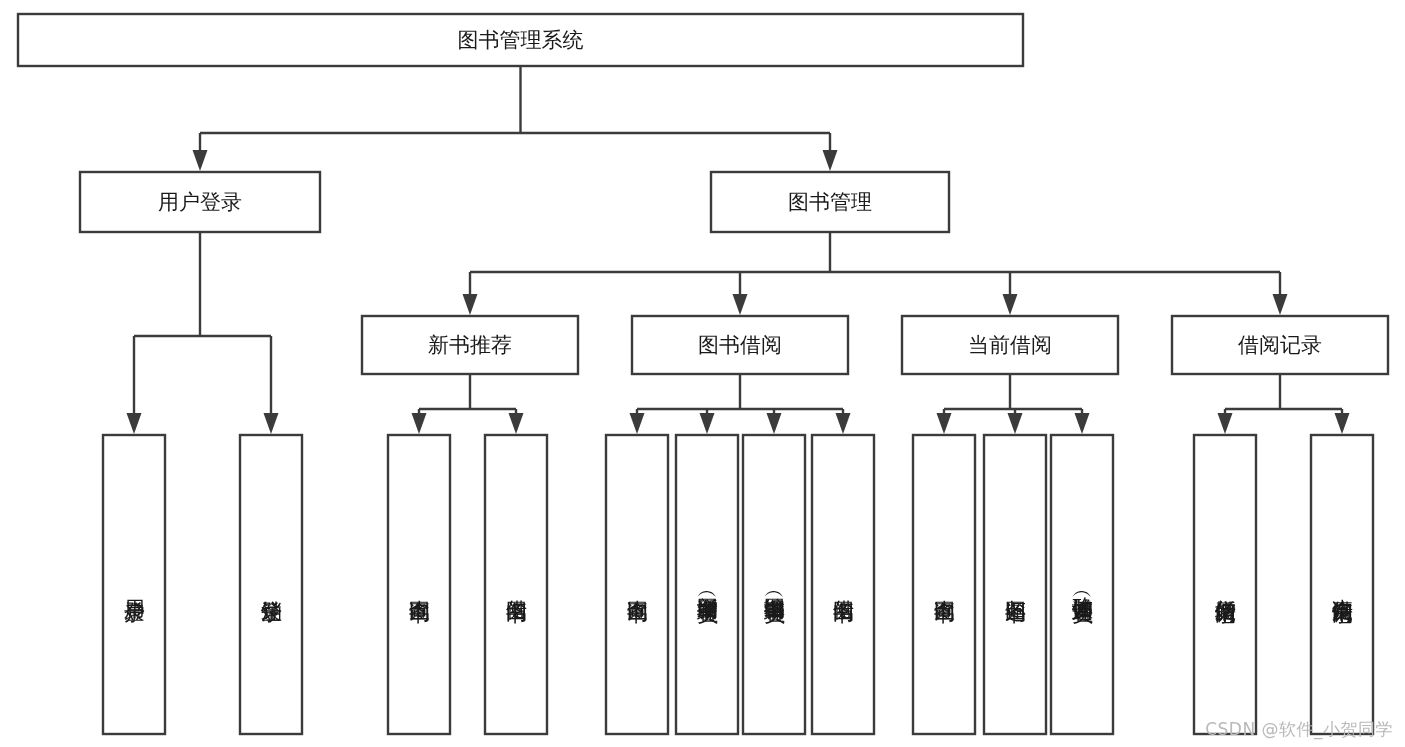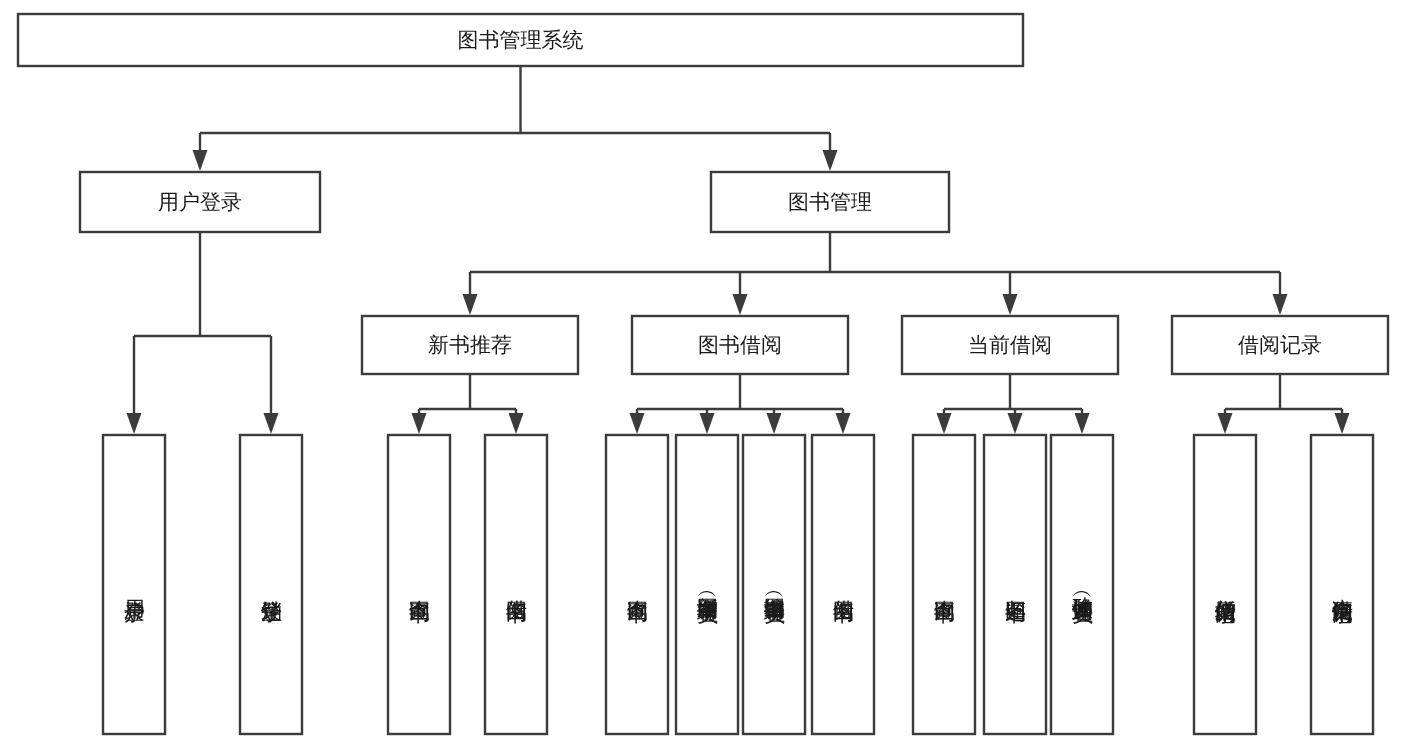--- a/index.html
+++ b/index.html
@@ -172,13 +172,14 @@
       <div class="node-label-v" style="left: 606px; top: 435px; width: 62px; height: 299px; display: flex; align-items: center; justify-content: center;">查询图书</div>
       <div class="node-label-v" style="left: 676px; top: 435px; width: 62px; height: 299px; display: flex; align-items: center; justify-content: center;">新增图书（管理员）</div>
       <div class="node-label-v" style="left: 743px; top: 435px; width: 62px; height: 299px; display: flex; align-items: center; justify-content: center;">编辑图书（管理员）</div>
       <div class="node-label-v" style="left: 812px; top: 435px; width: 62px; height: 299px; display: flex; align-items: center; justify-content: center;">借阅图书</div>
       <div class="node-label-v" style="left: 913px; top: 435px; width: 62px; height: 299px; display: flex; align-items: center; justify-content: center;">查询图书</div>
       <div class="node-label-v" style="left: 984px; top: 435px; width: 62px; height: 299px; display: flex; align-items: center; justify-content: center;">归还图书</div>
       <div class="node-label-v" style="left: 1051px; top: 435px; width: 62px; height: 299px; display: flex; align-items: center; justify-content: center;">确认归还（管理员）</div>
       <div class="node-label-v" style="left: 1194px; top: 435px; width: 62px; height: 299px; display: flex; align-items: center; justify-content: center;">新增借阅记录</div>
       <div class="node-label-v" style="left: 1311px; top: 435px; width: 62px; height: 299px; display: flex; align-items: center; justify-content: center;">查询借阅记录</div>
     </div>
+  <div class="watermark">CSDN @软件_小贺同学</div>
 </div>
 
 </body></html>

